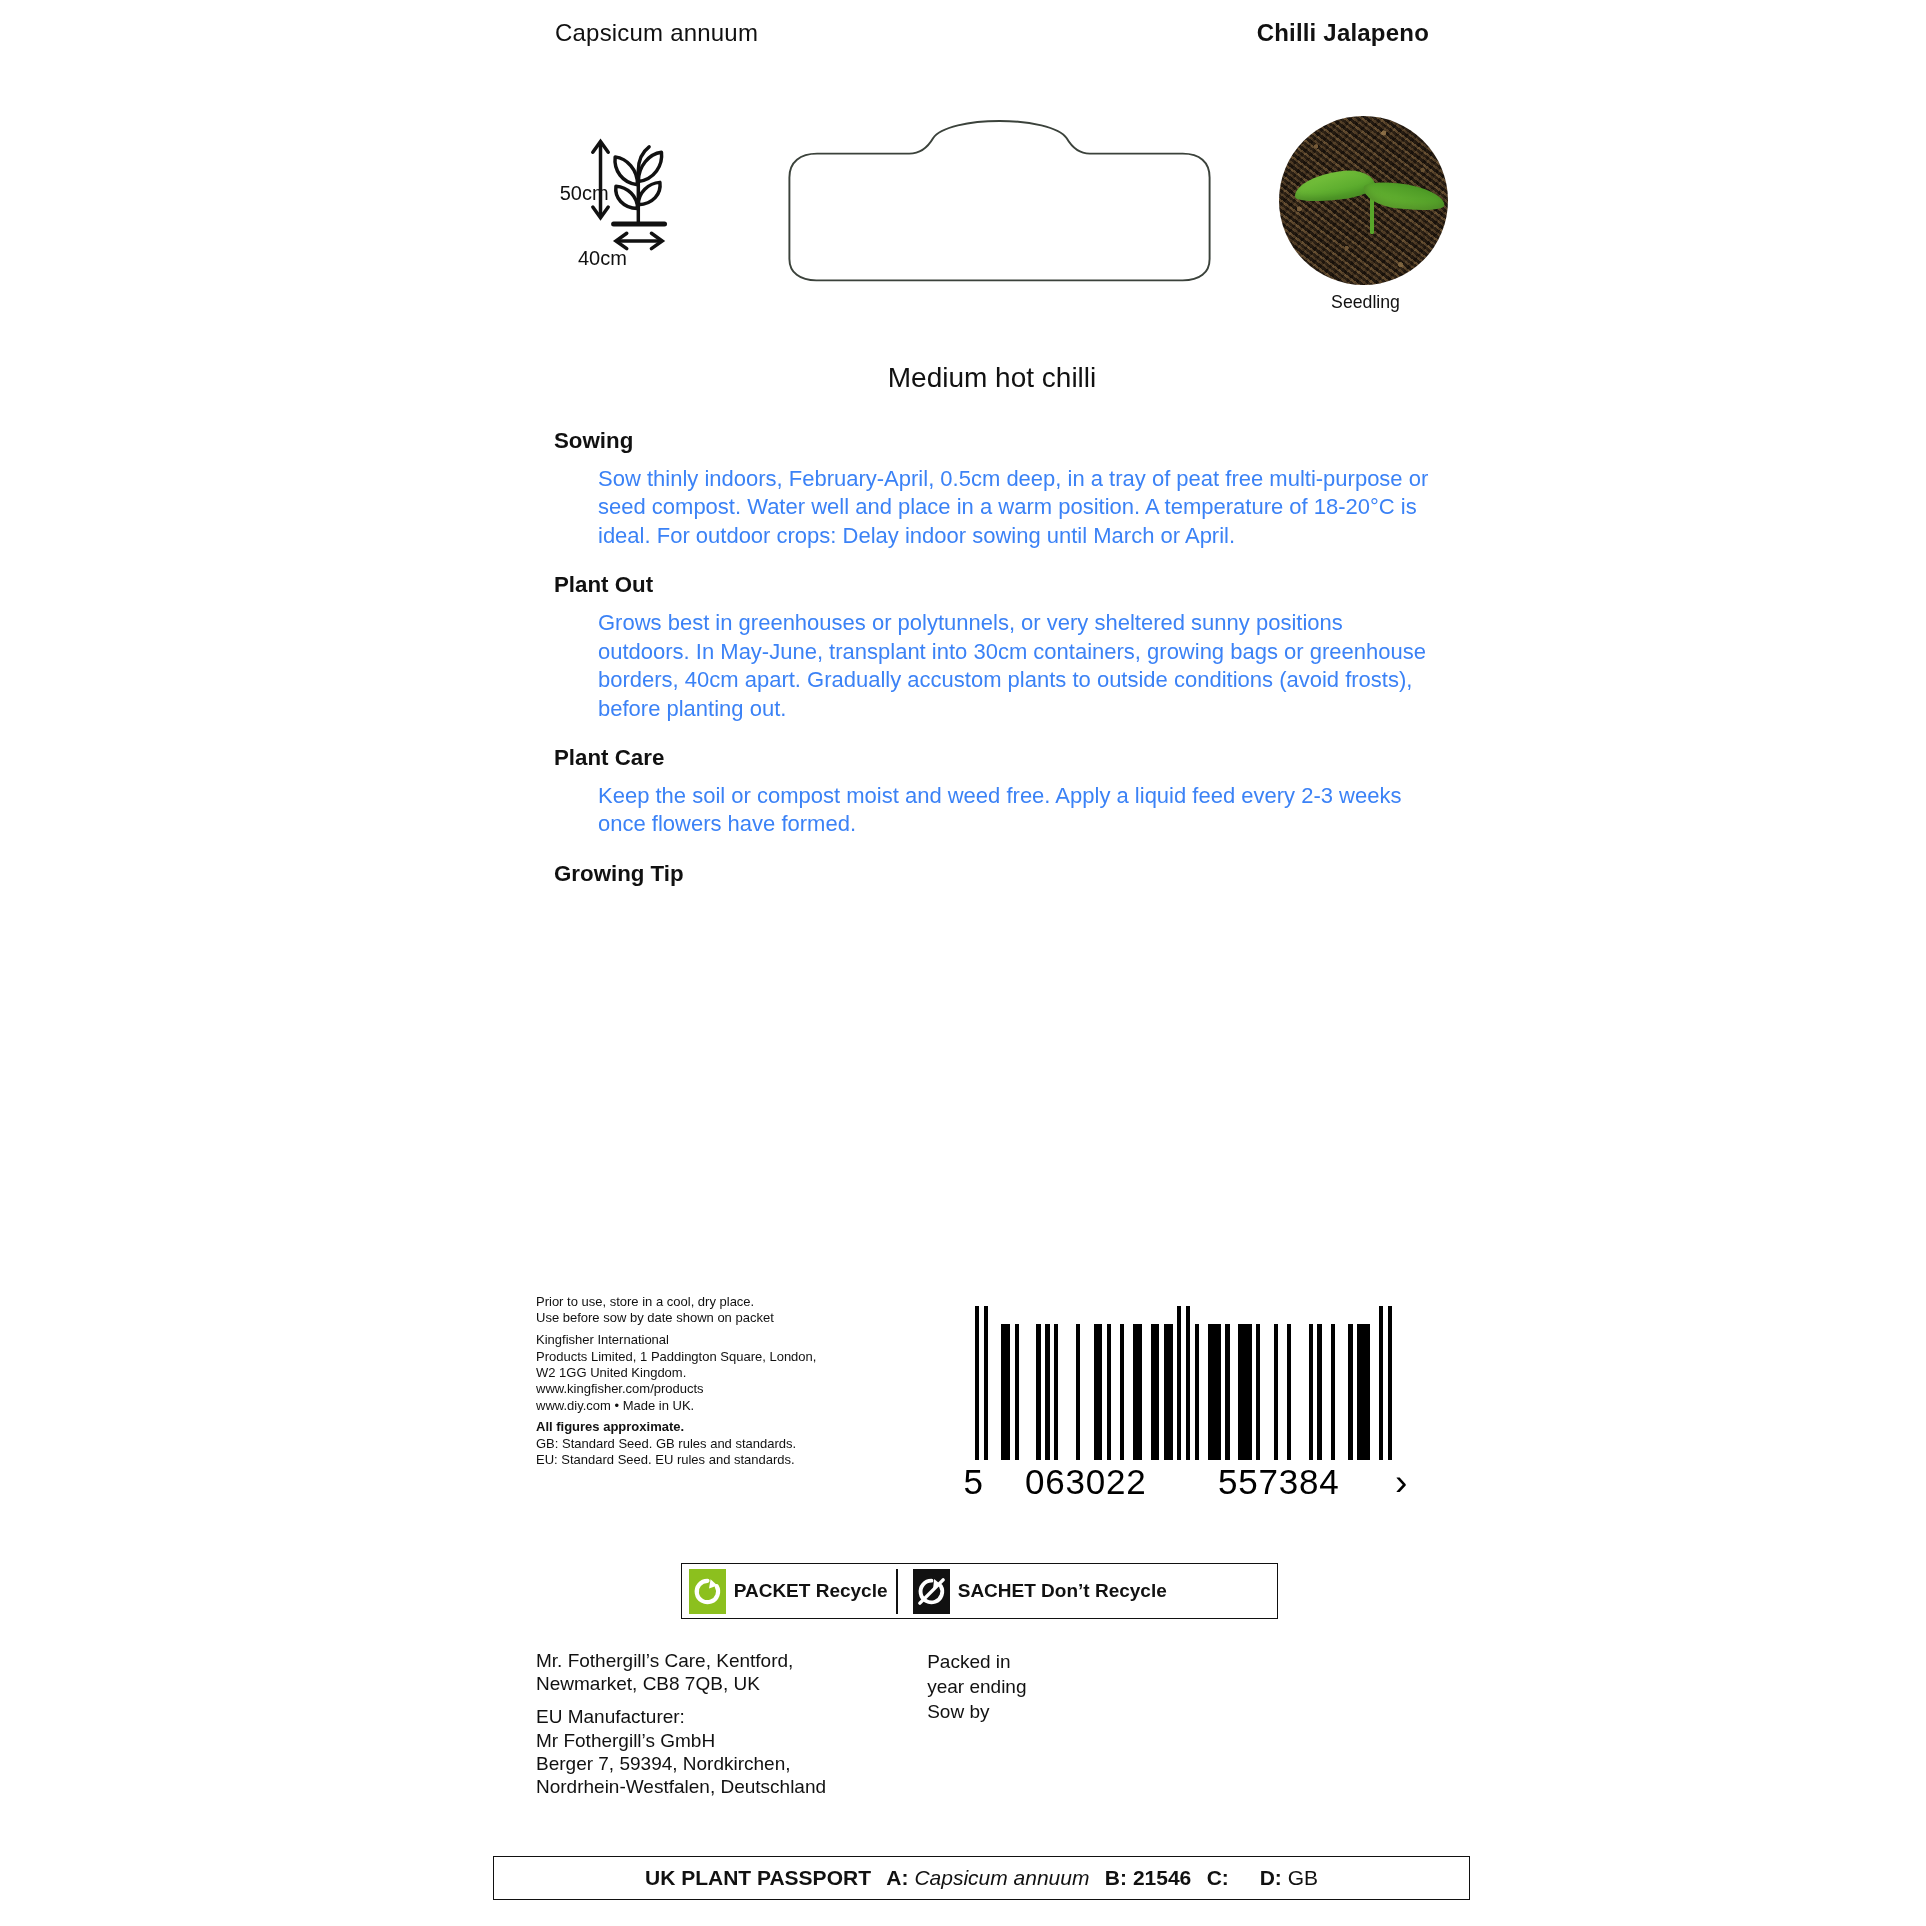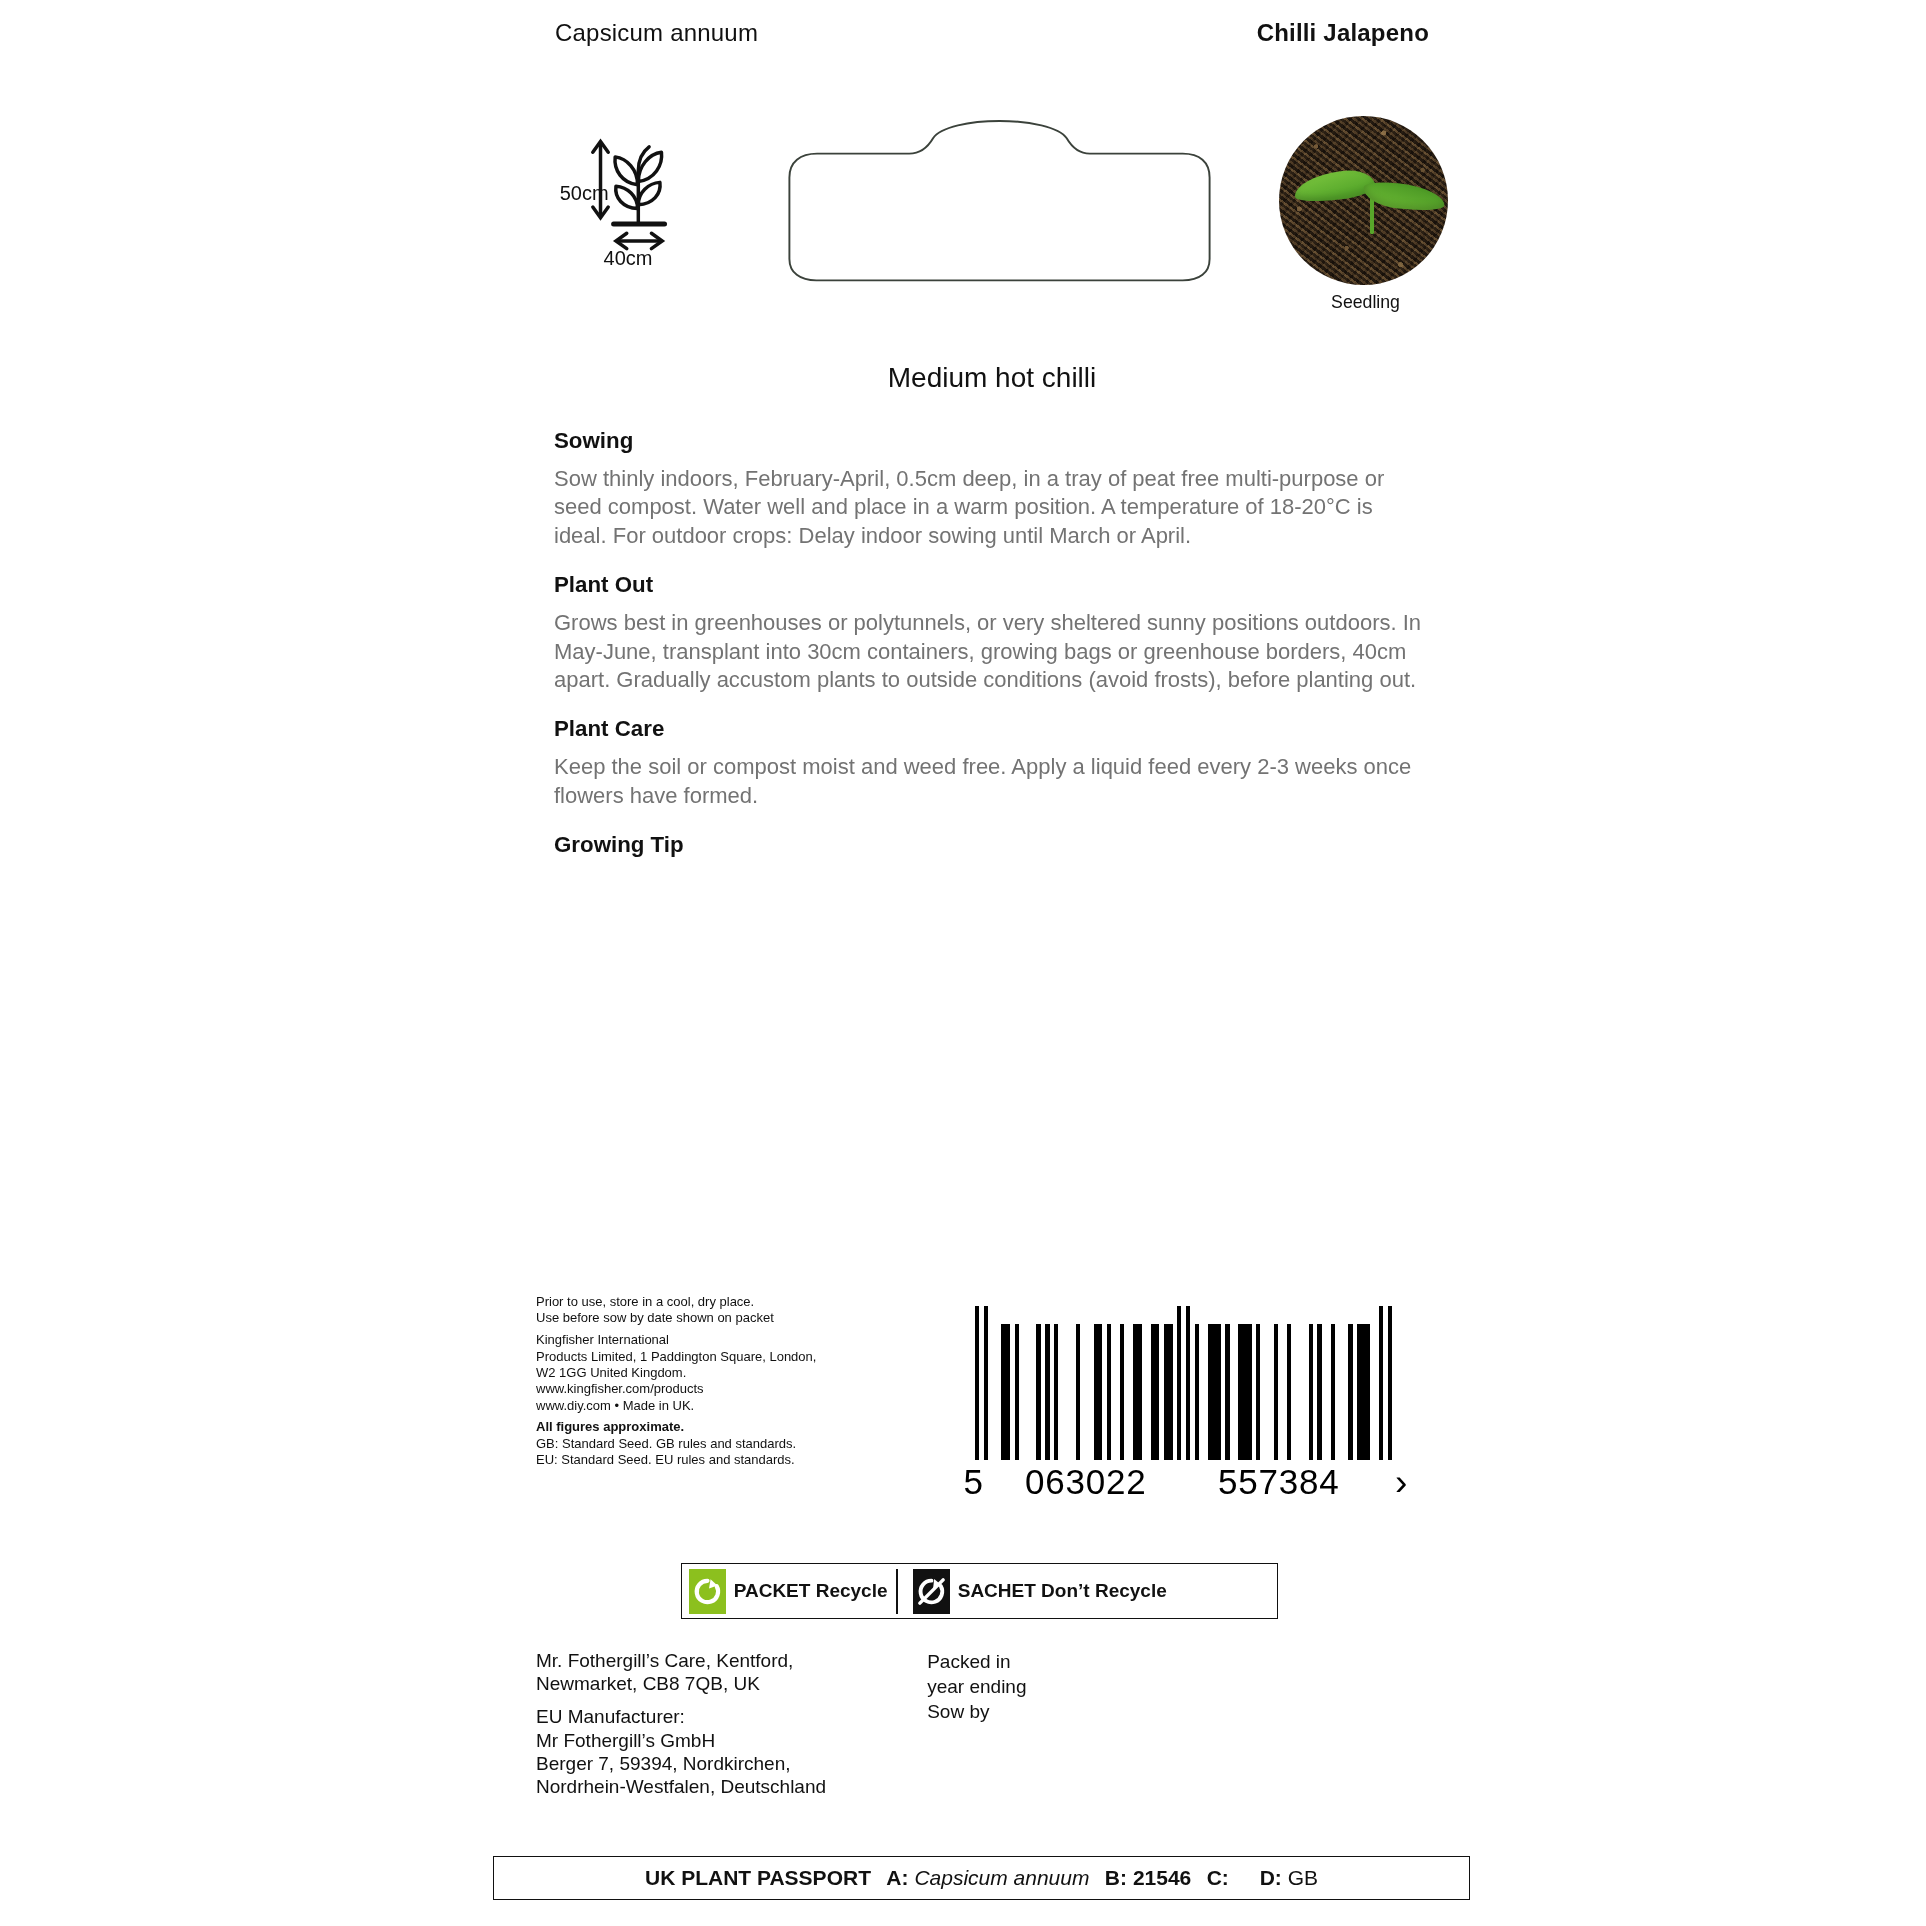--- a/index.html
+++ b/index.html
@@ -17,21 +17,21 @@
   .header { position:absolute; left:555px; top:19px; width:874px; display:flex; justify-content:space-between; align-items:baseline; }
   .botanical { font-size:24px; letter-spacing:0.2px; color:#111; }
   .variety   { font-size:24px; font-weight:bold; letter-spacing:0.2px; color:#111; }
 
   
   .toprow { position:absolute; left:555px; top:116px; width:874px; height:216px; }
 
   
   .sizeDiagram { position:absolute; left:0px; top:20px; width:162px; height:139px; }
   .lbl50 { position:absolute; left:-15.4px; top:46px; width:69px; text-align:right; font-size:20px; color:#111; }
-  .lbl40 { position:absolute; left:23px; top:111px; width:100px; text-align:center; font-size:20px; color:#111; }
+  .lbl40 { position:absolute; left:23px; top:111px; width:100px; text-align:left; font-size:20px; color:#111; }
 
   
   .packetOutline { position:absolute; left:227px; top:0px; width:435px; height:169px; }
 
   
   .seedlingWrap { position:absolute; left:724px; top:0px; width:173px; text-align:center; }
   .seedlingPhoto {
     width:169px; height:169px; border-radius:50%;
     position:relative; overflow:hidden;
     background:
@@ -64,21 +64,21 @@
   .stemSeed { position:absolute; left:91px; top:76px; width:4.2px; height:42px; background:#58a62a; border-radius:1.5px; }
   .seedlingCaption { margin-top:7px; font-size:17.7px; color:#111; }
 
   
   .subtitle { position:absolute; left:555px; top:362px; width:874px; text-align:center; font-size:28px; color:#111; }
 
   
   .sections { position:absolute; left:554px; top:428px; width:886px; }
   .sec { margin-bottom:21.6px; }
   .secHead { font-size:22.3px; font-weight:bold; color:#111; margin-bottom:10.8px; }
-  .secBody { font-size:22px; line-height:1.30; color:#737373; max-width:873px; }
+  .secBody { font-size:22px; line-height:1.30; color:#3b82f6; max-width:873px;margin-left:44px; }
 
   
   .finePrint { position:absolute; left:536px; top:1294px; width:416px; font-size:13px; line-height:1.26; color:#111; }
   .fpPara { margin-bottom:5.4px; }
   .fpBold { font-weight:bold; }
 
   
   .barcodeBlock { position:absolute; left:975px; top:1306px; width:462px; }
   .barcodeBars { height:154px; display:flex; align-items:flex-end; }
   .barcodeDigits { position:relative; height:37px; margin-top:1.5px; }

